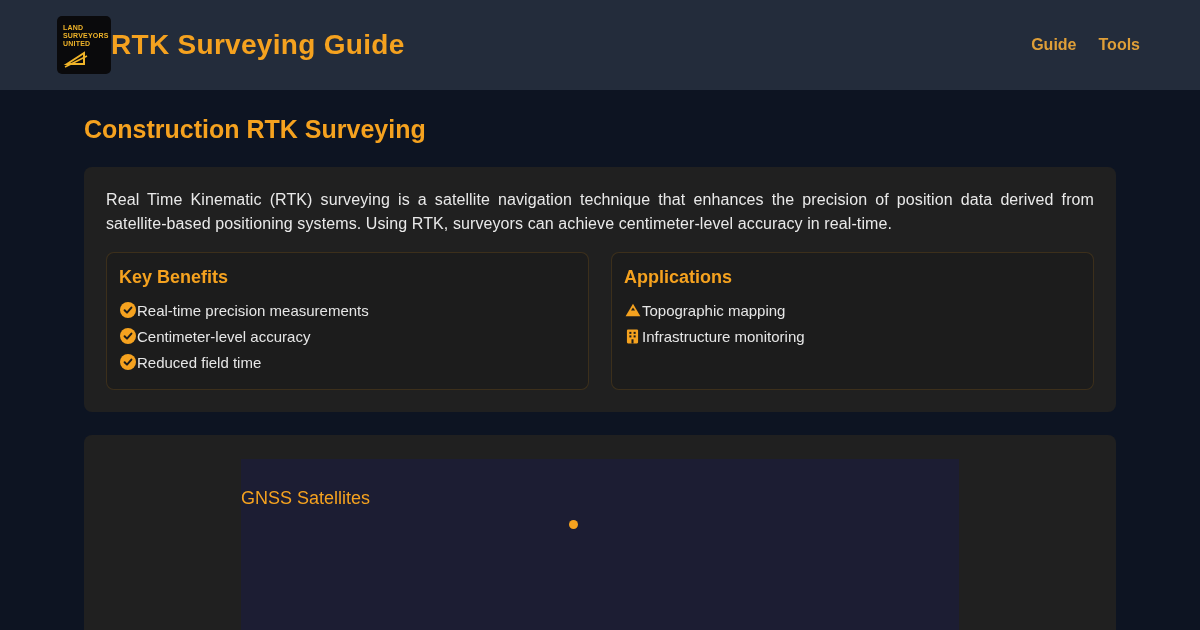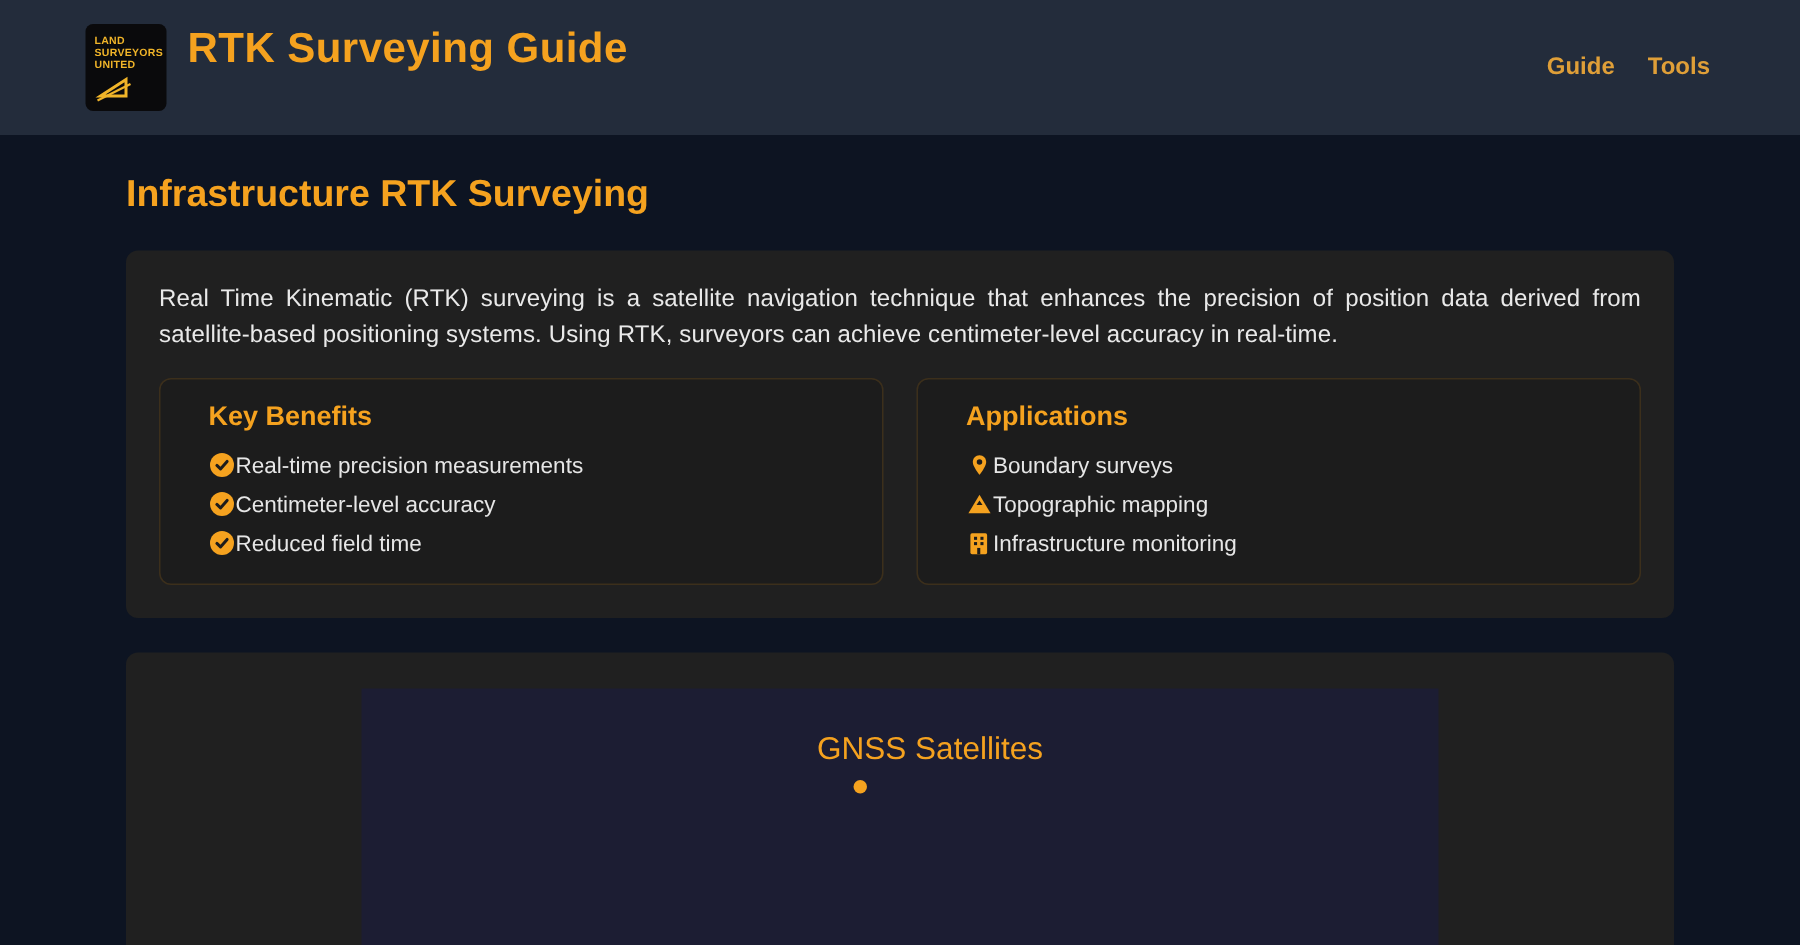--- a/index.html
+++ b/index.html
@@ -19,21 +19,21 @@
     background:var(--page-bg);
     font-family:"Liberation Sans",sans-serif;
   }
 
   
   .site-header{
     height:90px;background:var(--header-bg);
     display:flex;align-items:center;
     padding:0 60px 0 57px;
   }
-  .brand{display:flex;align-items:flex-start;gap:14px;cursor:pointer;}
+  .brand{display:flex;align-items:center;cursor:pointer;}
   .logo-box{
     width:54px;height:58px;background:#0a0a0c;border-radius:5px;
     display:flex;flex-direction:column;justify-content:center;
     padding:5px 5px 4px 6px;
   }
   .logo-line{
     font-size:7px;font-weight:bold;color:#f0b429;
     line-height:8px;letter-spacing:.2px;white-space:nowrap;
   }
   .logo-tri{margin-top:2px;}
@@ -59,21 +59,21 @@
   .card{background:var(--card-bg);border-radius:8px;}
   .intro-card{margin-top:24px;padding:21px 22px 22px;}
   .intro-paragraph{
     margin:0;color:var(--text);font-size:16px;line-height:24px;
     text-align:justify;letter-spacing:.1px;
   }
   .two-cols{display:flex;gap:22px;margin-top:16px;}
   .inner-card{
     flex:1;background:var(--inner-card-bg);
     border:1px solid rgba(247,162,28,.15);
-    border-radius:8px;padding:14px 32px 14px;
+    border-radius:8px;padding:14px 12px 14px;
   }
   .inner-card-title{
     margin:0 0 9px;color:var(--accent);
     font-size:18px;font-weight:bold;line-height:21px;
   }
   .feature-list{list-style:none;margin:0;padding:0;}
   .feature-list li{
     display:flex;align-items:center;gap:1px;
     height:26px;color:#e6e6e6;font-size:15px;
   }
@@ -83,22 +83,22 @@
     color:var(--accent);
   }
 
   
   .diagram-card{margin-top:23px;height:300px;padding-top:24px;}
   .diagram-panel{
     width:718px;height:250px;margin:0 auto;
     background:var(--diagram-bg);position:relative;
   }
   .diagram-label{
-    padding-top:29px;text-align:center;
-    color:var(--accent);font-size:21px;padding-left:40px;
+    padding-top:29px;
+    color:var(--accent);font-size:18px;
   }
   .satellite-dot{
     position:absolute;left:328px;top:61px;
     width:9px;height:9px;border-radius:50%;
     background:var(--accent);
   }
 </style>
 </head>
 <body>
 
@@ -116,21 +116,21 @@
     <div class="site-title">RTK Surveying Guide</div>
   </div>
   <nav class="main-nav">
     <span class="nav-link">Guide</span>
     <span class="nav-link">Tools</span>
   </nav>
 </header>
 
 <main class="content">
 
-  <h2 class="section-heading heading-1">Infrastructure RTK Surveying</h2>
+  <h2 class="section-heading heading-1">Construction RTK Surveying</h2>
 
   <section class="card intro-card">
     <p class="intro-paragraph">Real Time Kinematic (RTK) surveying is a satellite navigation technique that enhances the precision of position data derived from satellite-based positioning systems. Using RTK, surveyors can achieve centimeter-level accuracy in real-time.</p>
 
     <div class="two-cols">
 
       <div class="inner-card">
         <h3 class="inner-card-title">Key Benefits</h3>
         <ul class="feature-list">
           <li>
@@ -159,29 +159,20 @@
                 </svg>
             </span>
             <span>Reduced field time</span>
           </li>
         </ul>
       </div>
 
       <div class="inner-card">
         <h3 class="inner-card-title">Applications</h3>
         <ul class="feature-list">
-          <li>
-            <span class="li-icon">
-              <svg width="14" height="16" viewBox="0 0 16 16">
-                  <path d="M8 0.5 C5 0.5 2.9 2.8 2.9 5.8 C2.9 9.4 8 15.5 8 15.5 C8 15.5 13.1 9.4 13.1 5.8 C13.1 2.8 11 0.5 8 0.5 Z" fill="currentColor"></path>
-                  <circle cx="8" cy="5.8" r="2.1" fill="#1c1c1c"></circle>
-                </svg>
-            </span>
-            <span>Boundary surveys</span>
-          </li>
           <li>
             <span class="li-icon">
               <svg width="16" height="14" viewBox="0 0 16 14">
                   <path d="M8 0.8 L15.4 13.2 H0.6 Z" fill="currentColor"></path>
                   <path d="M8 4.6 L10 7.6 H6 Z" fill="#1c1c1c"></path>
                 </svg>
             </span>
             <span>Topographic mapping</span>
           </li>
           <li>

